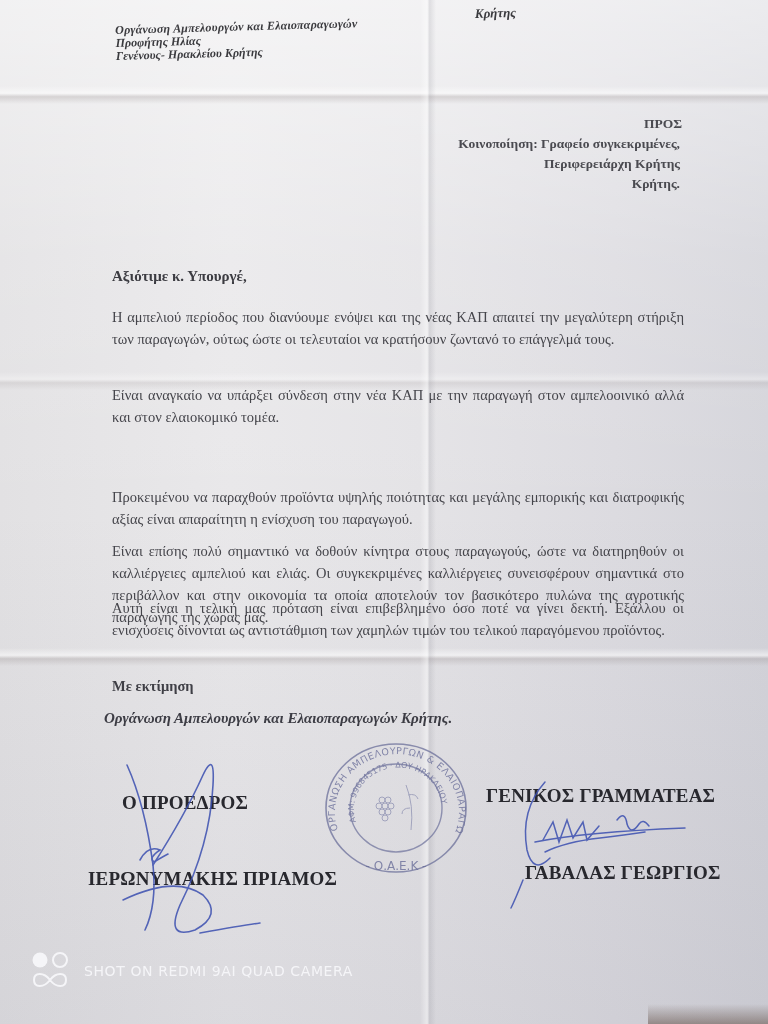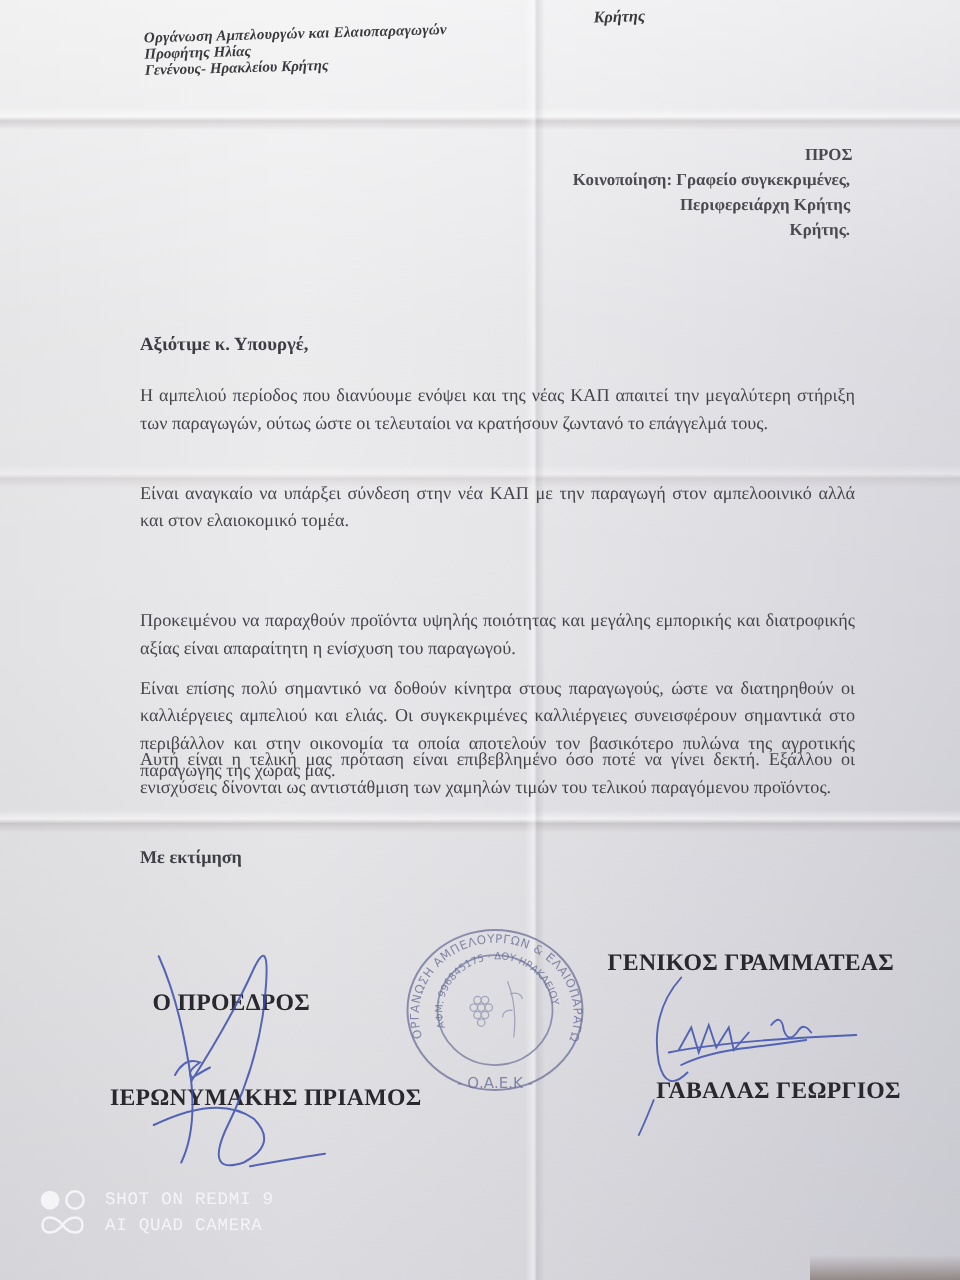--- a/index.html
+++ b/index.html
@@ -99,42 +99,42 @@
       color: #3c3c44;
     }
     .role {
       position: absolute;
       font-size: 19px;
       font-weight: bold;
       color: #28282e;
       letter-spacing: 0.2px;
     }
     .role-president { left: 122px; top: 792px; }
-    .role-secretary { left: 486px; top: 760px; text-align: center; }
+    .role-secretary { left: 486px; top: 785px; text-align: center; }
     .name-president { left: 88px; top: 868px; }
     .name-secretary { left: 525px; top: 862px; text-align: center; }
     .stamp {
       position: absolute;
       left: 316px; top: 730px;
       width: 160px; height: 150px;
     }
     .sig { position: absolute; }
     .watermark {
       position: absolute;
       left: 30px; top: 950px;
       display: flex;
       align-items: center;
       gap: 12px;
       color: #f5f5f8;
       font-family: "DejaVu Sans", sans-serif;
       font-size: 14px;
       letter-spacing: 0.6px;
       line-height: 21px;
     }
-    .watermark .wm-text { display: flex; flex-direction: column; font-family: Liberation Mono, monospace; }
+    .watermark .wm-text { display: flex; flex-direction: row; }
     .shadow-bottom {
       position: absolute;
       right: 0; bottom: 0;
       width: 120px; height: 20px;
       background: linear-gradient(180deg, rgba(0,0,0,0), rgba(90,70,60,0.5));
     }
   </style>
 </head>
 <body>
 
@@ -160,20 +160,21 @@
 
   <div class="greeting">Αξιότιμε κ. Υπουργέ,</div>
 
   <div class="para p1">Η αμπελιού  περίοδος που διανύουμε ενόψει και της νέας ΚΑΠ απαιτεί την μεγαλύτερη στήριξη των παραγωγών, ούτως ώστε οι τελευταίοι να κρατήσουν ζωντανό το επάγγελμά τους.</div>
   <div class="para p2">Είναι αναγκαίο  να υπάρξει σύνδεση στην νέα ΚΑΠ με την παραγωγή στον αμπελοοινικό  αλλά και στον ελαιοκομικό τομέα.</div>
   <div class="para p3">Προκειμένου να παραχθούν προϊόντα υψηλής ποιότητας και μεγάλης εμπορικής και διατροφικής αξίας είναι απαραίτητη η ενίσχυση  του παραγωγού.</div>
   <div class="para p4">Είναι επίσης πολύ σημαντικό να δοθούν κίνητρα στους παραγωγούς, ώστε  να διατηρηθούν οι καλλιέργειες αμπελιού και ελιάς. Οι συγκεκριμένες καλλιέργειες συνεισφέρουν  σημαντικά στο περιβάλλον και στην οικονομία τα οποία  αποτελούν τον βασικότερο πυλώνα της αγροτικής παραγωγής της χώρας μας.</div>
   <div class="para p5">Αυτή είναι η τελική μας πρόταση είναι επιβεβλημένο όσο ποτέ να γίνει δεκτή. Εξάλλου οι ενισχύσεις δίνονται ως αντιστάθμιση των χαμηλών τιμών του  τελικού παραγόμενου προϊόντος.</div>
 
   <div class="closing">Με εκτίμηση</div>
+  <div class="org-sign">Οργάνωση Αμπελουργών και Ελαιοπαραγωγών  Κρήτης.</div>
 
   <div class="role role-president">Ο ΠΡΟΕΔΡΟΣ</div>
   <div class="role role-secretary">ΓΕΝΙΚΟΣ  ΓΡΑΜΜΑΤΕΑΣ</div>
   <div class="role name-president">ΙΕΡΩΝΥΜΑΚΗΣ ΠΡΙΑΜΟΣ</div>
   <div class="role name-secretary">ΓΑΒΑΛΑΣ ΓΕΩΡΓΙΟΣ</div>
 
   <div class="stamp">
     <svg width="160" height="150" viewBox="0 0 160 150">
       <defs>
         <path id="stampArcOuter" d="M 22 100 A 62 58 0 1 1 140 100" fill="none"></path>

